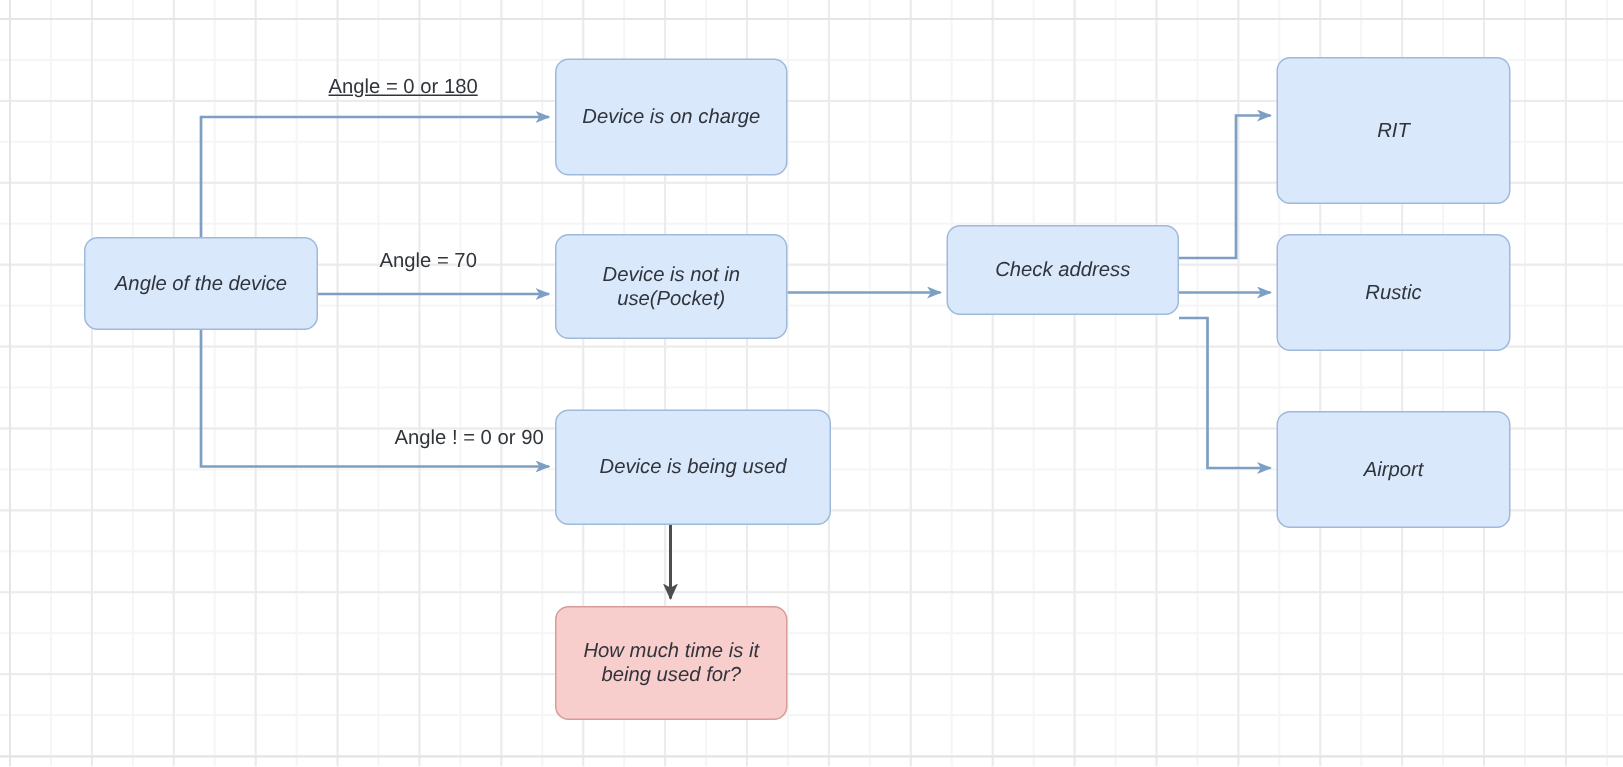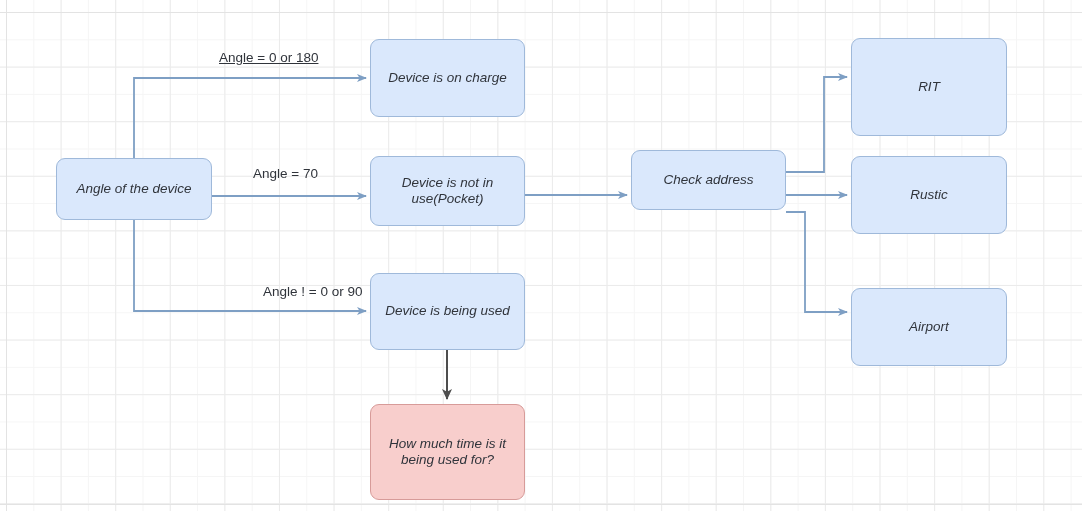--- a/index.html
+++ b/index.html
@@ -107,32 +107,32 @@
     </g>
   </svg>
 
   <div class="node blue" style="left:56px;  top:158px; width:156px; height:62px;">Angle of the device</div>
 
   <div class="node blue" style="left:370px; top:39px;  width:155px; height:78px;">Device is on charge</div>
 
   <div class="node blue" style="left:370px; top:156px; width:155px; height:70px;">Device is not in
 use(Pocket)</div>
 
-  <div class="node blue" style="left:370px; top:273px; width:155px; height:77px;">Device is being used</div>
+  <div class="node blue" style="left:370px; top:273px; width:184px; height:77px;">Device is being used</div>
 
-  <div class="node red" style="left:370px; top:404px; width:155px; height:96px;">How much time is it
+  <div class="node red" style="left:370px; top:404px; width:155px; height:76px;">How much time is it
 being used for?</div>
 
   <div class="node blue" style="left:631px; top:150px; width:155px; height:60px;">Check address</div>
 
   <div class="node blue" style="left:851px; top:38px;  width:156px; height:98px;">RIT</div>
 
   <div class="node blue" style="left:851px; top:156px; width:156px; height:78px;">Rustic</div>
 
-  <div class="node blue" style="left:851px; top:274px; width:156px; height:78px;margin-top:14px;">Airport</div>
+  <div class="node blue" style="left:851px; top:274px; width:156px; height:78px;">Airport</div>
 
   <div class="edge-label" style="left:219px; top:50px;text-decoration:underline;">Angle = 0 or 180</div>
 
   <div class="edge-label" style="left:253px; top:166px;">Angle = 70</div>
 
   <div class="edge-label" style="left:219px; top:284px;margin-left:44px;">Angle ! = 0 or 90</div>
 
 </div>
 
 </body></html>

